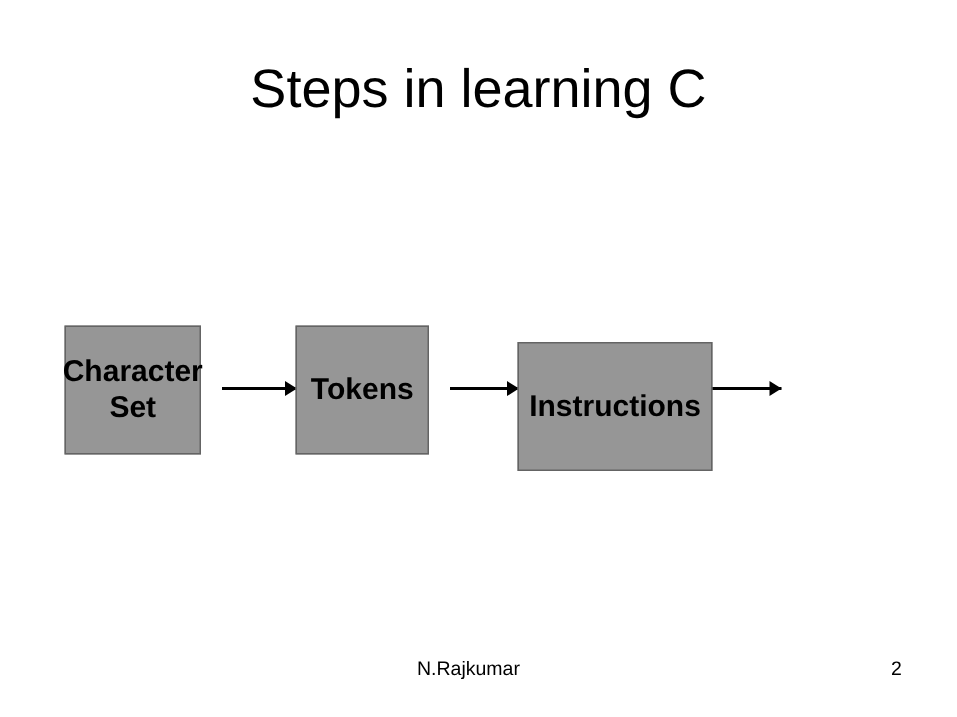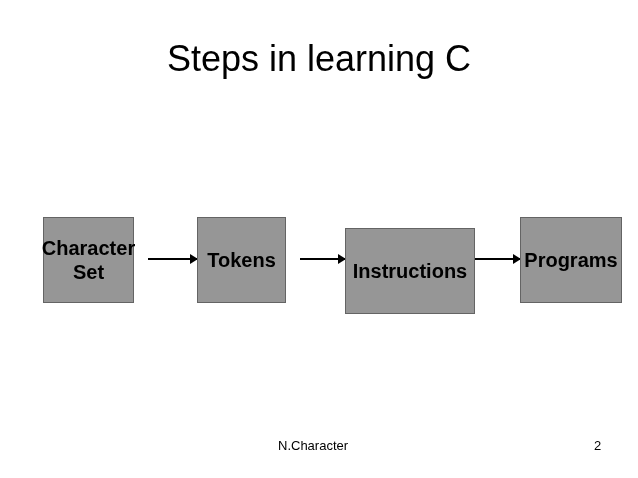--- a/index.html
+++ b/index.html
@@ -149,23 +149,20 @@
 
     <div class="flow-box" id="box-instructions">
       <div class="flow-box-label">Instructions</div>
     </div>
 
     <div class="flow-arrow" id="arrow-3">
       <div class="shaft"></div>
       <div class="head"></div>
     </div>
 
-    <div class="flow-box" id="box-programs">
-      <div class="flow-box-label">Programs</div>
-    </div>
 
   </div>
 
-  <div id="footer-author">N.Character</div>
+  <div id="footer-author">N.Rajkumar</div>
 
   <div id="footer-page-number">2</div>
 
 </div>
 
 </body></html>

